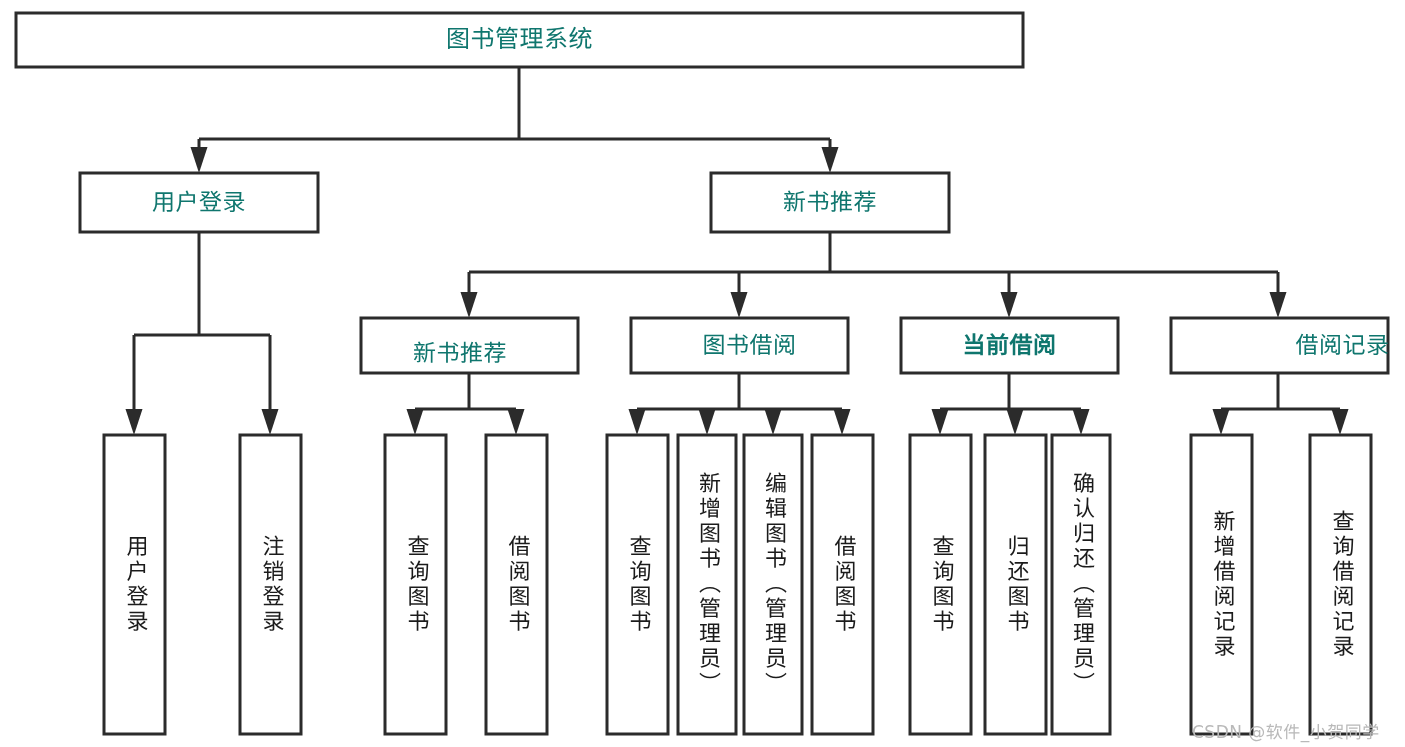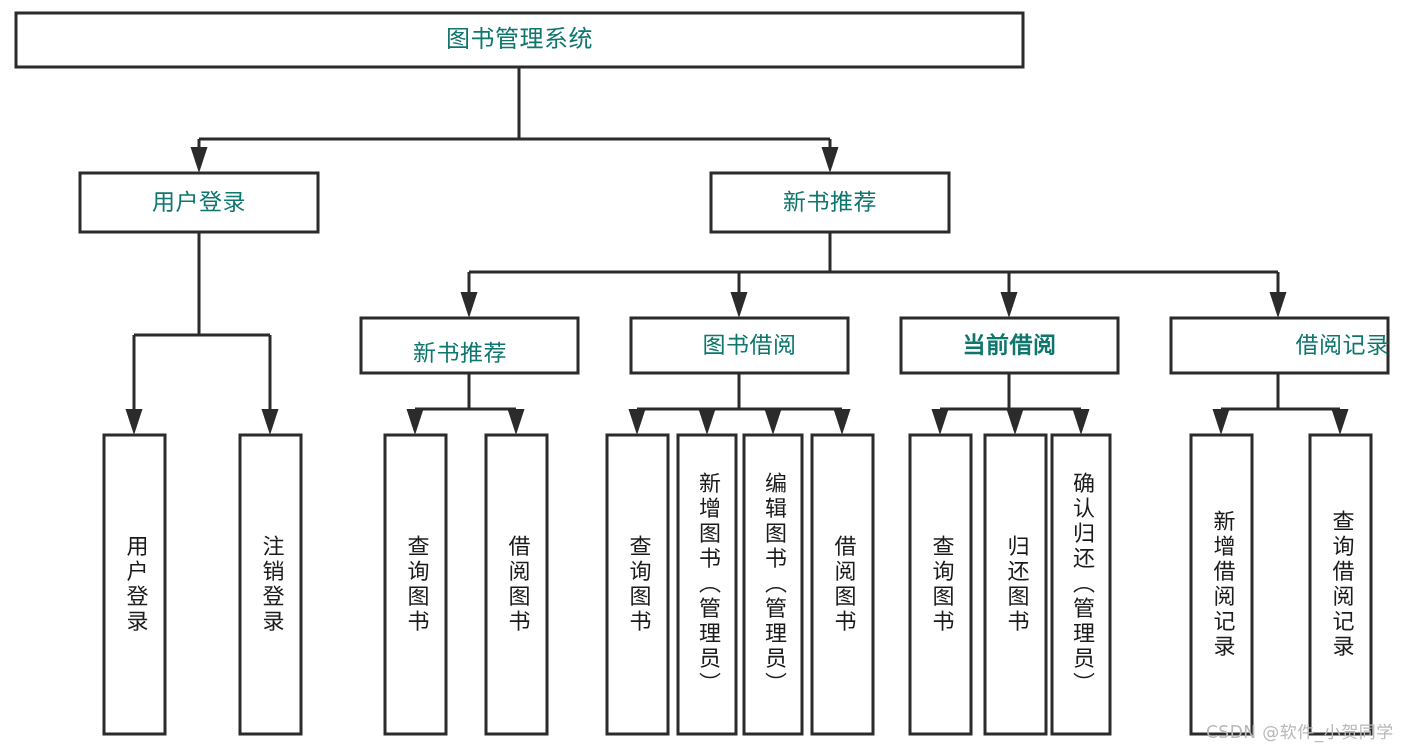--- a/index.html
+++ b/index.html
@@ -73,21 +73,20 @@
     white-space: nowrap;
     pointer-events: none;
   }
   .watermark {
     position: absolute;
     color: #b9b9b9;
     font-size: 17px;
     letter-spacing: 0.5px;
     white-space: nowrap;
     pointer-events: none;
-    margin-left: 14px;
   }
 </style>
 </head>
 <body>
 
 <div id="diagram-root">
 
   <svg class="diagram-canvas" id="diagram-svg" viewBox="0 0 1405 747" xmlns="http://www.w3.org/2000/svg">
       <line x1="519" y1="67" x2="519" y2="139" class="connector-line"></line>
       <line x1="199" y1="139" x2="830" y2="139" class="connector-line"></line>

